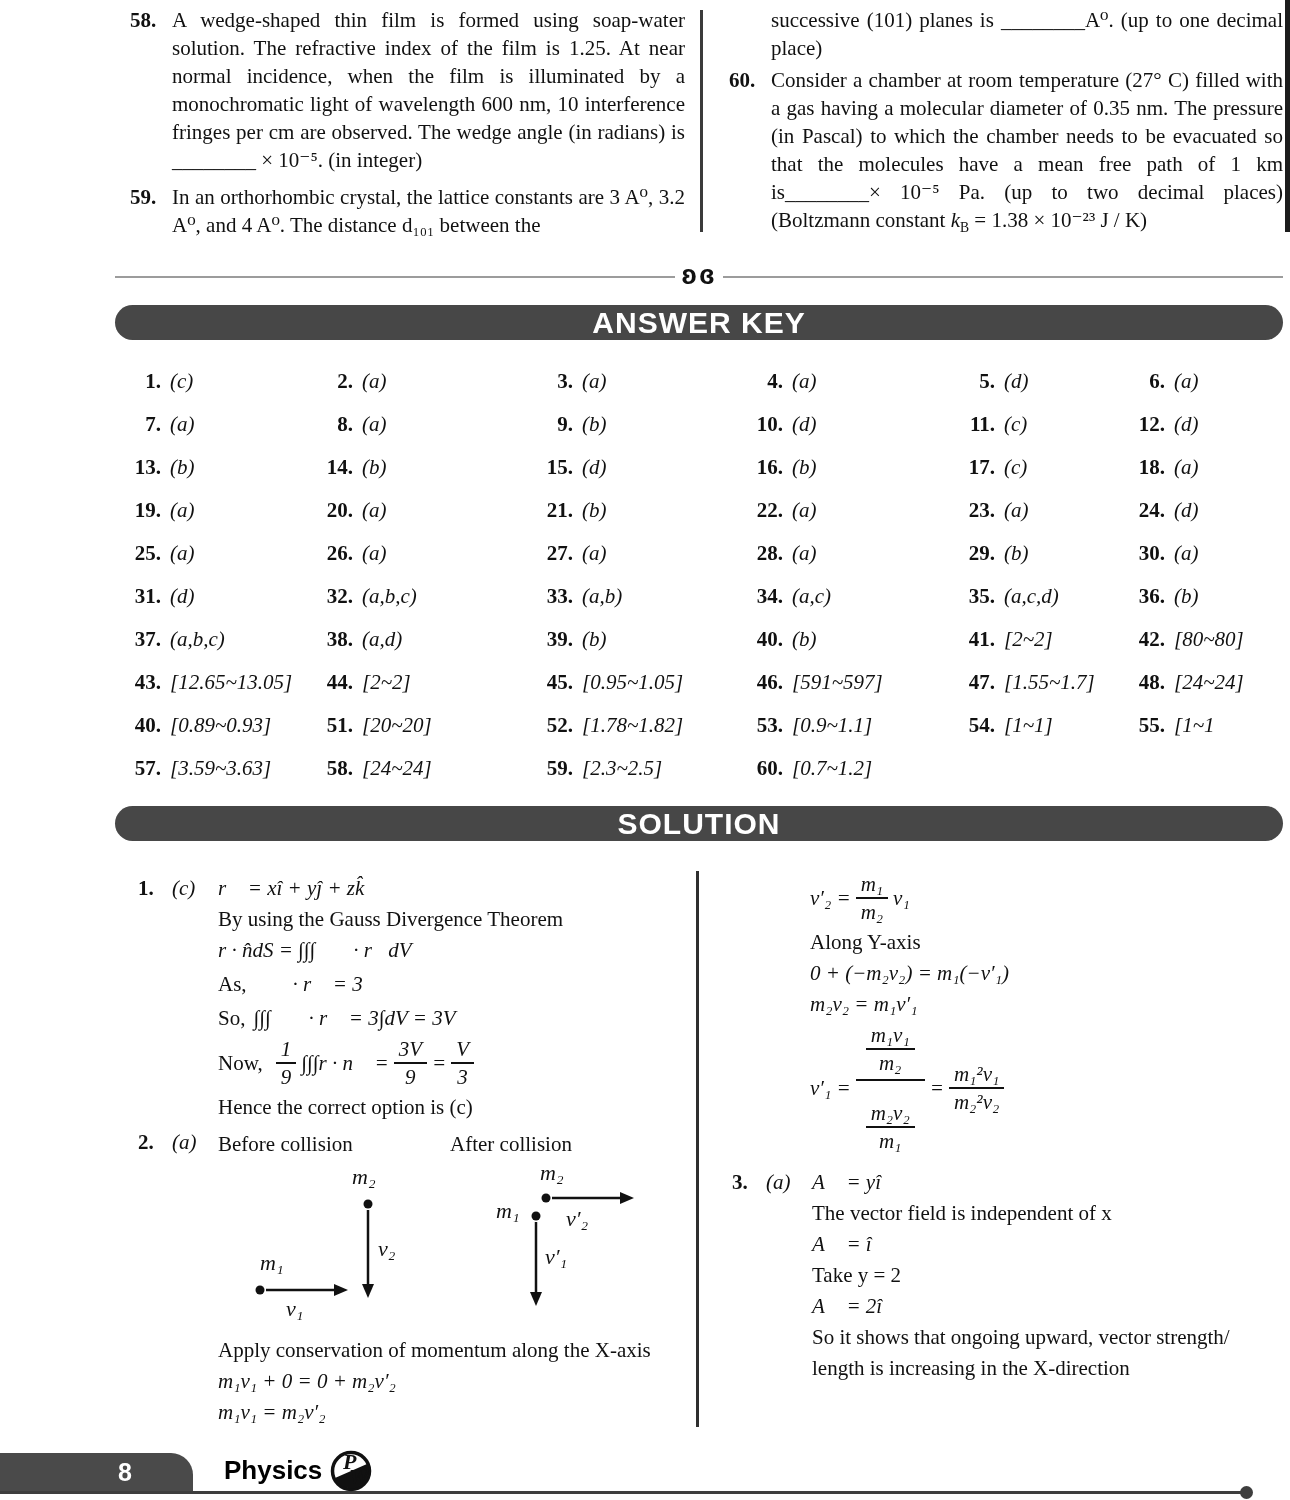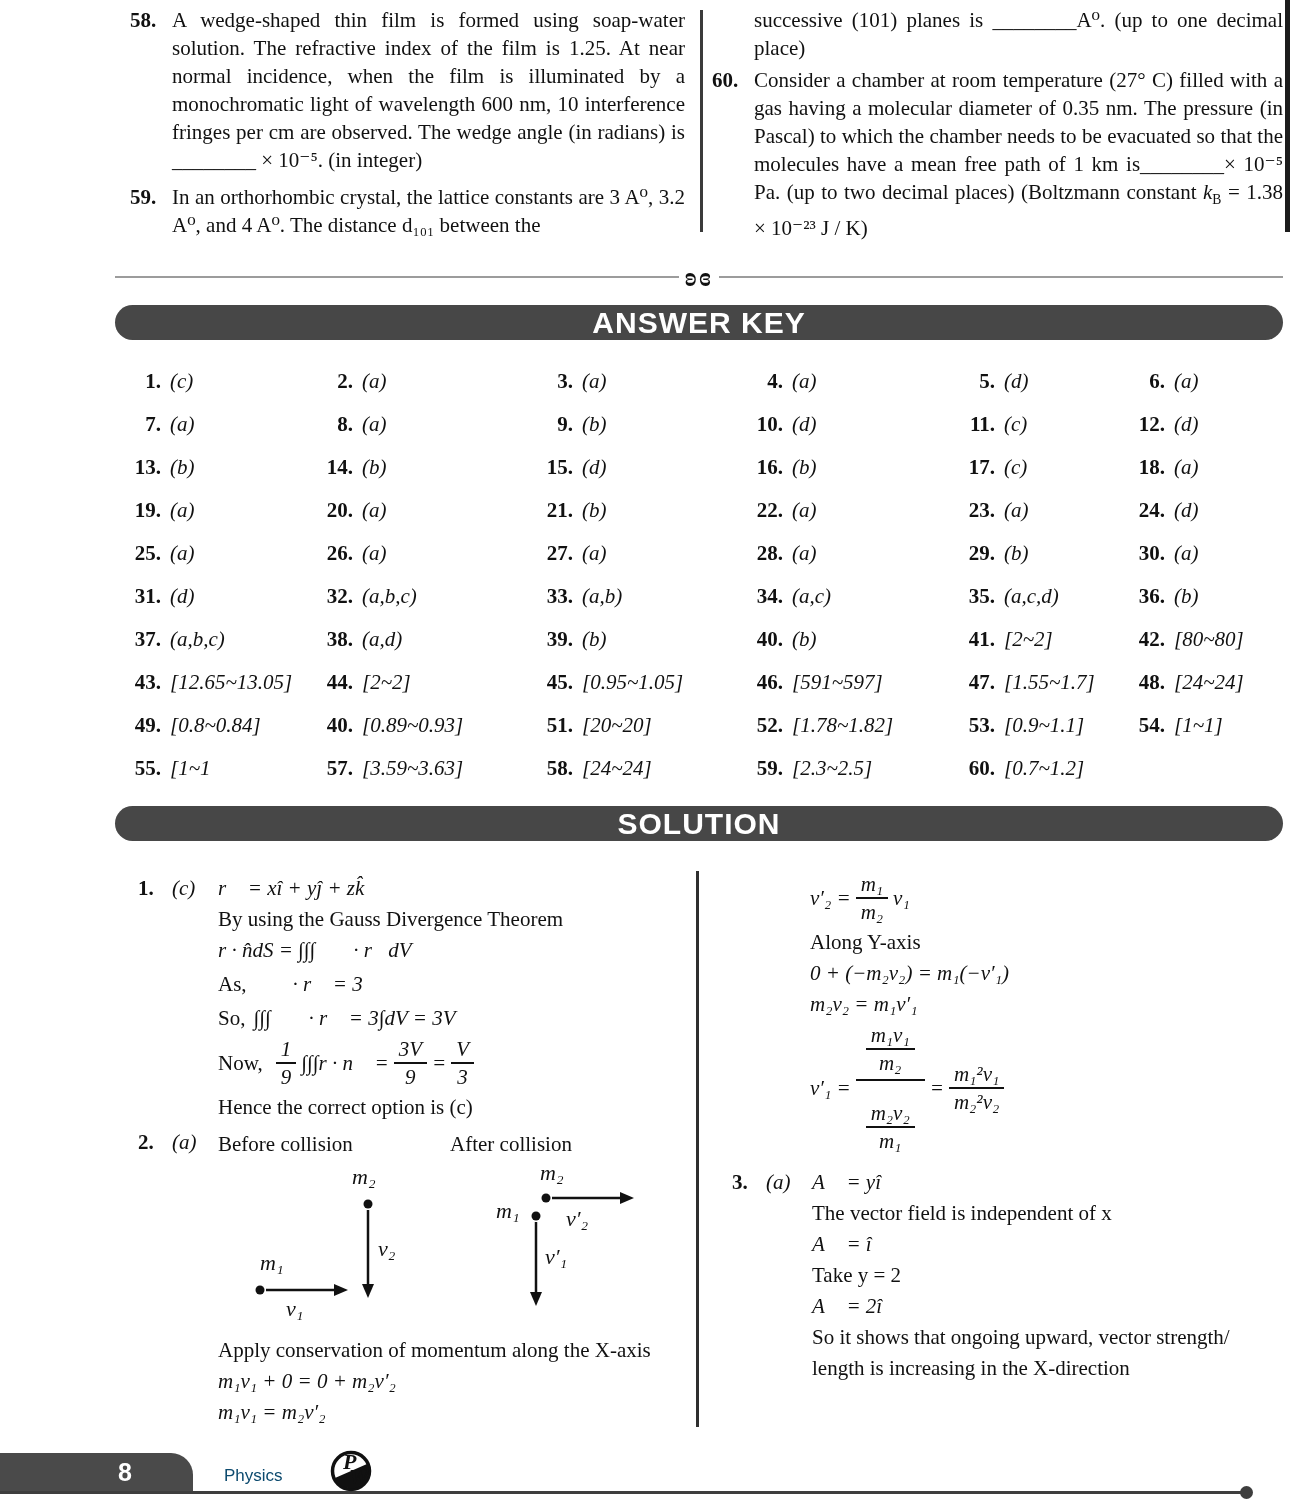--- a/index.html
+++ b/index.html
@@ -5,34 +5,34 @@
   * { margin:0; padding:0; box-sizing:border-box; }
   html,body { background:#fff; }
   body { width:1290px; height:1500px; position:relative; overflow:hidden;
          font-family:"Liberation Serif","DejaVu Serif",serif; color:#111; }
   .page { position:absolute; inset:0; }
 
   
   .q-section { position:relative; margin:6px 7px 0 115px; width:1168px; }
   .q-cols { display:flex; }
   .q-col-left { width:570px; }
-  .q-col-right { flex:1; margin-left:27px; }
+  .q-col-right { flex:1; margin-left:44px; }
   .q-divider { position:absolute; left:585px; top:4px; height:222px; width:2.5px; background:#3b3b3b; }
   .q-item { display:flex; margin-left:15px; margin-bottom:9px; }
   .q-num { width:42px; flex:none; font-weight:bold; font-size:21px; line-height:28px; }
   .q-body { flex:1; font-size:21px; line-height:28px; text-align:justify; }
   .q-cont { margin-left:42px; font-size:21px; line-height:28px; text-align:justify; margin-bottom:4px; }
   sub { font-size:0.65em; }
 
   .scan-strip { position:absolute; right:0; top:0; width:5px; height:232px; background:#1c1c1c; }
 
   
   .orn-row { display:flex; align-items:center; margin:14px 7px 0 115px; width:1168px; height:24px; }
   .orn-line { flex:1; height:2px; background:#9c9c9c; }
-  .orn-glyphs { margin:0 6px; font-family:Liberation Serif, serif; font-size:27px; font-weight:bold; line-height:24px; letter-spacing:2px; }
+  .orn-glyphs { margin:0 6px; font-family:Liberation Mono, monospace; font-size:27px; font-weight:bold; line-height:24px; letter-spacing:2px; }
 
   
   .banner { margin:16px 7px 0 115px; width:1168px; height:35px; background:#474747; border-radius:23px;
             display:flex; align-items:center; justify-content:center;
             font-family:"Liberation Sans","DejaVu Sans",sans-serif; font-weight:bold; font-size:30px;
             color:#fff; letter-spacing:1px; }
 
   
   .ak-grid { margin:20px 7px 0 115px; width:1168px; display:grid;
              grid-template-columns:192px 220px 210px 212px 170px 164px; grid-auto-rows:43px; }
@@ -70,21 +70,21 @@
   svg .geo { stroke:#111; stroke-width:2.5; }
 
   
   .footer-rule { position:absolute; left:0; bottom:6px; width:1246px; height:3px; background:#3e3e3e; }
   .footer-dot { position:absolute; left:1240px; bottom:1px; width:13px; height:13px; border-radius:50%; background:#3e3e3e; }
   .footer-tab { position:absolute; left:0; bottom:9px; width:193px; height:38px; background:#4a4a4a;
                 border-top-right-radius:22px; display:flex; align-items:center; }
   .footer-page { margin-left:118px; color:#fff; font-family:"Liberation Sans","DejaVu Sans",sans-serif;
                  font-weight:bold; font-size:25px; }
   .footer-subject { position:absolute; left:224px; bottom:14px; font-family:"Liberation Sans","DejaVu Sans",sans-serif;
-                    font-weight:normal; font-size:17px; color:#0c4a6e; }
+                    font-weight:bold; font-size:26px; color:#000000; }
   .pw-logo { position:absolute; left:330px; bottom:8px; width:42px; height:42px; }
 </style>
 </head>
 <body>
 
 <div class="page">
 
   <div class="q-section">
     <div class="q-cols">
       <div class="q-col-left">
@@ -302,24 +302,20 @@
         <span class="akn">46.</span>
         <span class="aka">[591~597]</span>
       </div>
     <div class="akc">
         <span class="akn">47.</span>
         <span class="aka">[1.55~1.7]</span>
       </div>
     <div class="akc">
         <span class="akn">48.</span>
         <span class="aka">[24~24]</span>
-      </div>
-    <div class="akc">
-        <span class="akn">49.</span>
-        <span class="aka">[0.8~0.84]</span>
       </div>
     <div class="akc">
         <span class="akn">40.</span>
         <span class="aka">[0.89~0.93]</span>
       </div>
     <div class="akc">
         <span class="akn">51.</span>
         <span class="aka">[20~20]</span>
       </div>
     <div class="akc">

